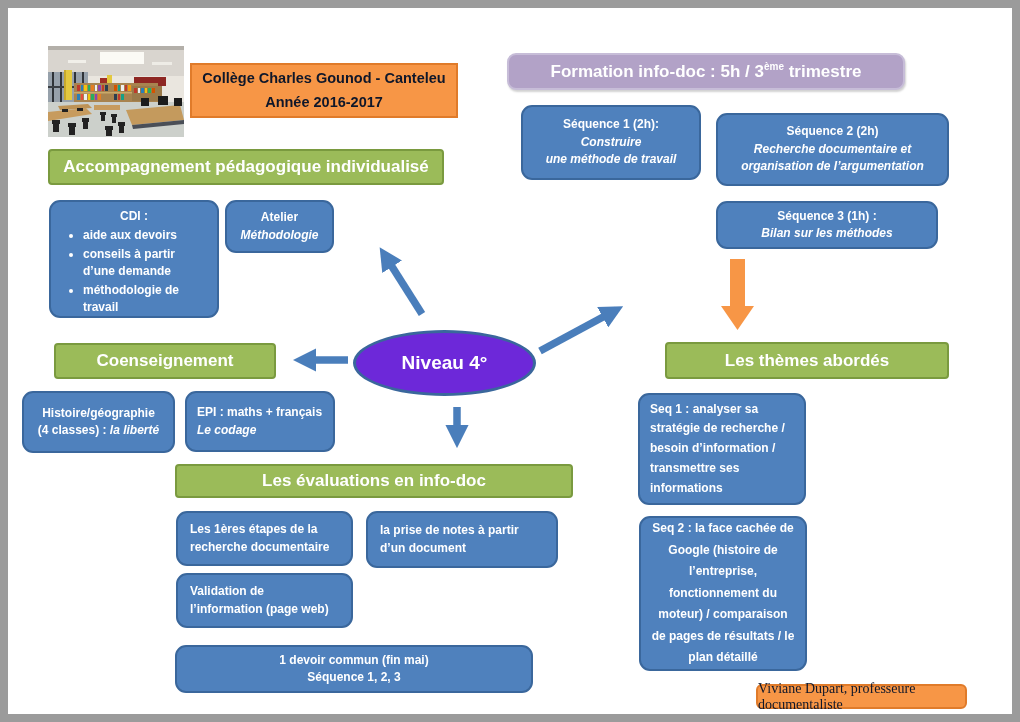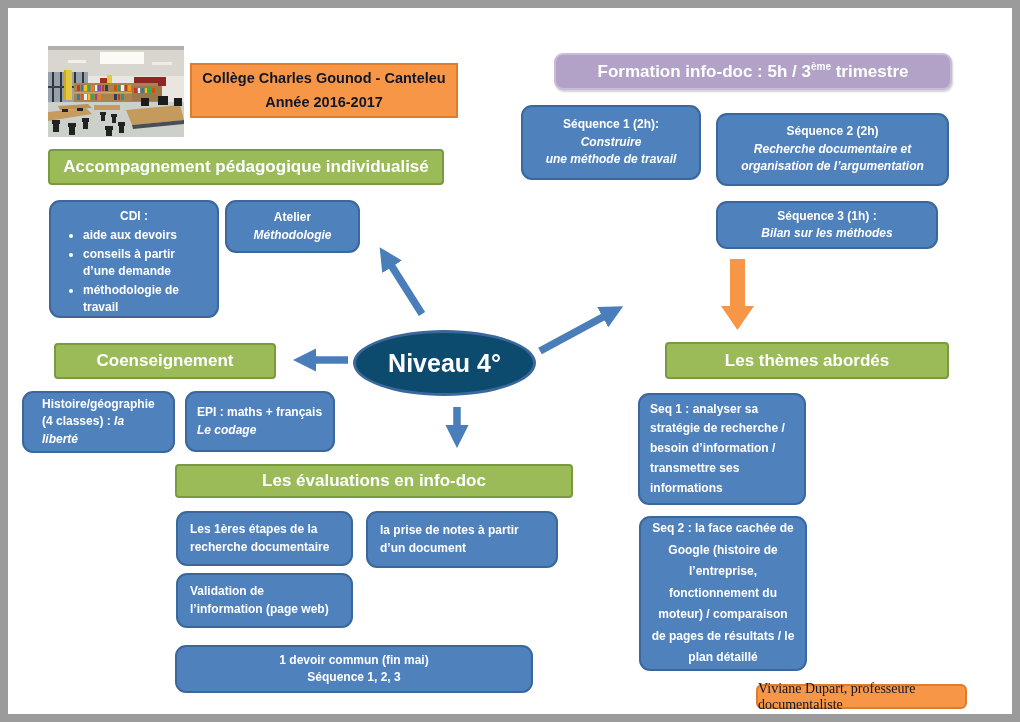--- a/index.html
+++ b/index.html
@@ -33,22 +33,22 @@
     box-shadow:1px 2px 2px rgba(0,0,0,0.18);
   }
   .orangebox {
     position:absolute; box-sizing:border-box;
     background:#F79646; border:2px solid #E07B2A;
     color:#0f172a; font-weight:bold;
     display:flex; flex-direction:column; align-items:center; justify-content:center;
   }
   .ellipse {
     position:absolute; box-sizing:border-box;
-    background:#0c4a6e; border:3px solid #3A679C; border-radius:50%;
-    color:#fff; font-weight:bold; font-size:25px;
+    background:#6d28d9; border:3px solid #3A679C; border-radius:50%;
+    color:#fff; font-weight:bold; font-size:19px;
     display:flex; align-items:center; justify-content:center;
   }
   .it { font-style:italic; }
   sup { font-size:10px; }
 
   .cdi-list { margin:2px 0 7px 0; padding-left:24px; text-align:left; }
   .cdi-list li { margin-bottom:1px; }
 
   .overlay { position:absolute; left:0; top:0; pointer-events:none; }
 
@@ -145,21 +145,21 @@
           <rect x="58" y="84" width="6" height="6"></rect>
       </g>
     </svg>
   </div>
 
   <div class="orangebox" style="left:182px; top:55px; width:268px; height:55px; font-size:14.5px; line-height:1.6;">
     <div>Collège Charles Gounod - Canteleu</div>
     <div>Année 2016-2017</div>
   </div>
 
-  <div class="purplebar" style="left:499px; top:45px; width:398px; height:37px;margin-left:47px;">
+  <div class="purplebar" style="left:499px; top:45px; width:398px; height:37px;">
     <span><span>Formation info-doc : 5h / 3</span><sup>ème</sup><span> trimestre</span></span>
   </div>
 
   <div class="bluebox center-text" style="left:513px; top:97px; width:180px; height:75px; padding:4px 8px;">
     <div>Séquence 1 (2h):</div>
     <div class="it">Construire</div>
     <div class="it">une méthode de travail</div>
   </div>
 
   <div class="bluebox center-text" style="left:708px; top:105px; width:233px; height:73px; padding:4px 6px;">
@@ -179,30 +179,30 @@
 
   <div class="bluebox" style="left:41px; top:192px; width:170px; height:118px; padding:6px 8px 4px 8px; justify-content:flex-start;">
     <div style="text-align:center;">CDI :</div>
     <ul class="cdi-list">
       <li>aide aux devoirs</li>
       <li>conseils à partir d’une demande</li>
       <li>méthodologie de travail</li>
     </ul>
   </div>
 
-  <div class="bluebox center-text" style="left:217px; top:192px; width:135px; height:53px; padding:4px;">
+  <div class="bluebox center-text" style="left:217px; top:192px; width:109px; height:53px; padding:4px;">
     <div>Atelier</div>
     <div class="it">Méthodologie</div>
   </div>
 
   <div class="greenbar" style="left:46px; top:335px; width:222px; height:36px; font-size:17px;">
     <span>Coenseignement</span>
   </div>
 
-  <div class="bluebox left-text" style="left:14px; top:383px; width:153px; height:62px; padding:6px 18px;">
+  <div class="bluebox left-text" style="left:14px; top:383px; width:153px; height:62px; padding:6px 10px;text-align:center;">
     <div>Histoire/géographie</div>
     <div><span>(4 classes) : </span><span class="it">la liberté</span></div>
   </div>
 
   <div class="bluebox left-text" style="left:177px; top:383px; width:150px; height:61px; padding:6px 10px;">
     <div>EPI : maths + français</div>
     <div class="it">Le codage</div>
   </div>
 
   <div class="ellipse" style="left:345px; top:322px; width:183px; height:66px;">

